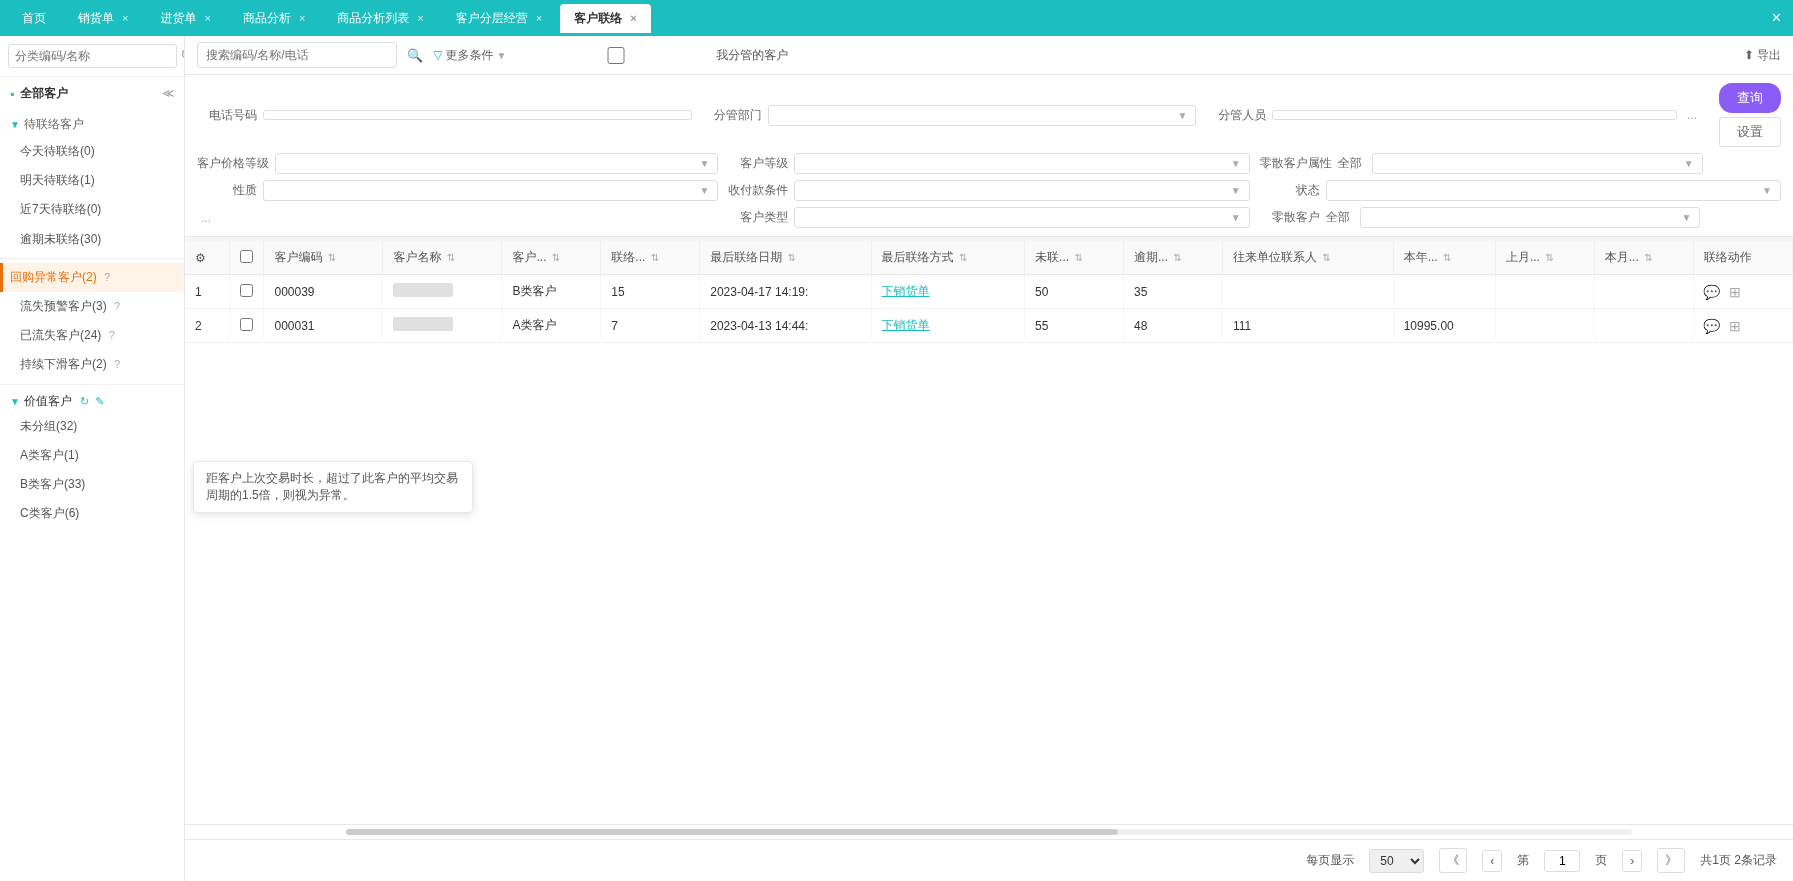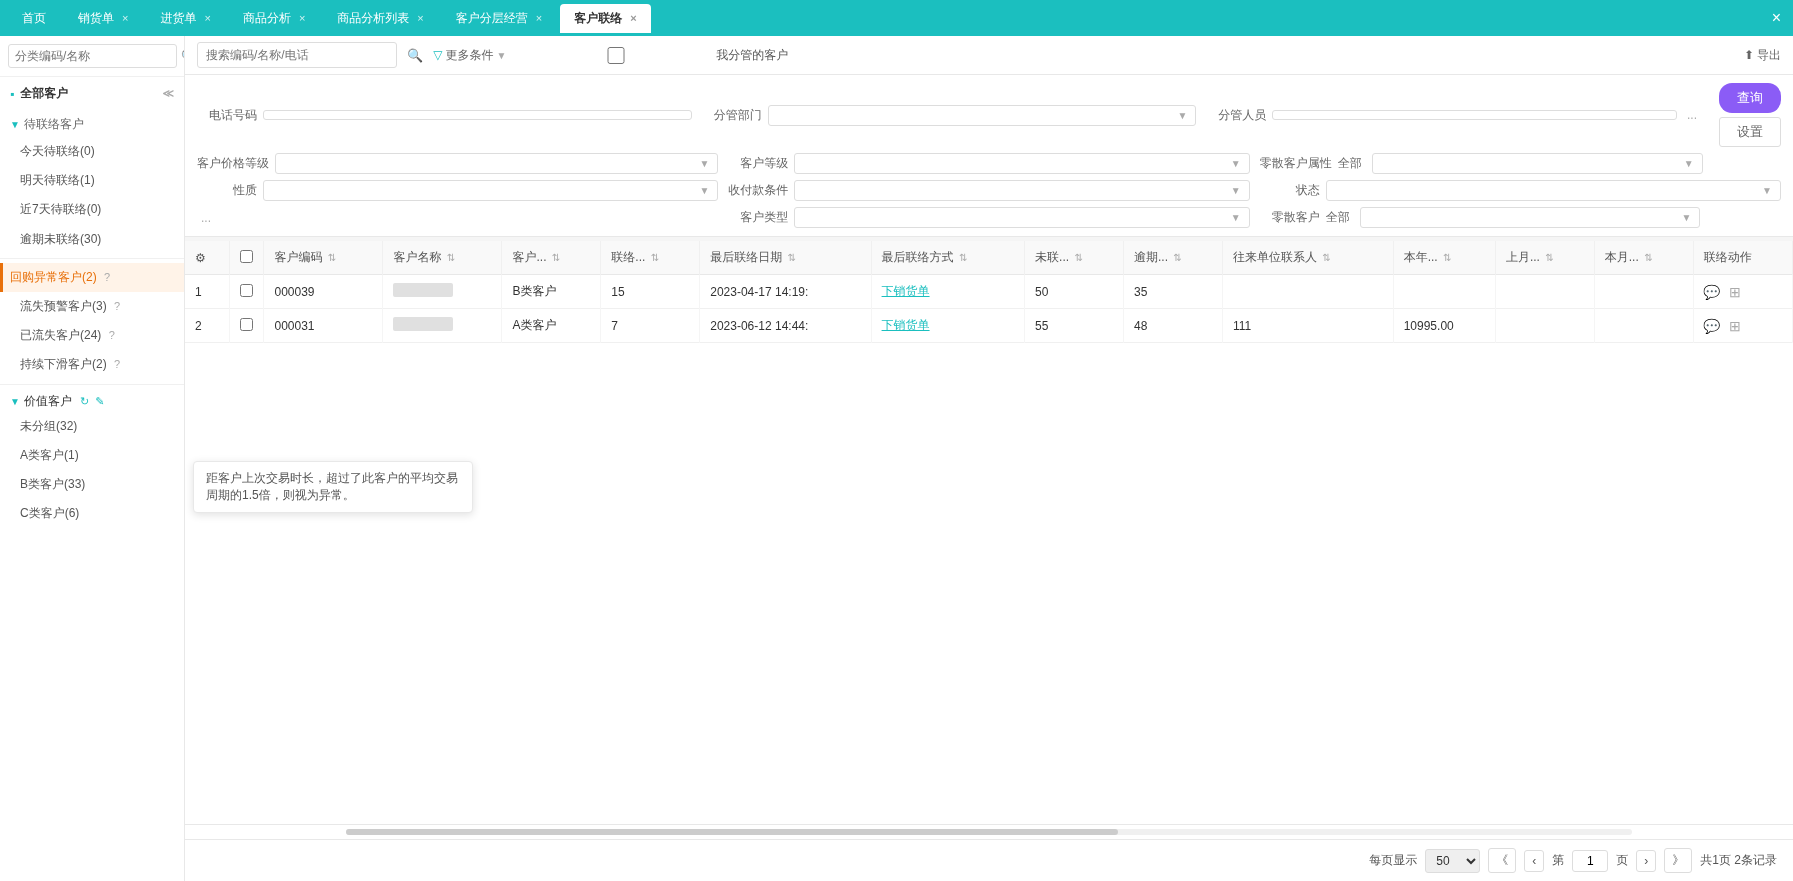--- a/index.html
+++ b/index.html
@@ -331,21 +331,21 @@
     }
 
     
     .pagination {
       background: #fff;
       border-top: 1px solid #e8e8e8;
       padding: 8px 16px;
       display: flex;
       align-items: center;
       justify-content: flex-end;
-      gap: 8px;
+      gap: 15px;
     }
     .pagination span { color: #555; }
     .page-size-select {
       border: 1px solid #ddd;
       border-radius: 3px;
       padding: 3px 6px;
       font-size: 12px;
       color: #333;
       cursor: pointer;
     }
@@ -710,21 +710,21 @@
               <input type="checkbox" style="">
             </td>
             <td>
               <span>000031</span>
             </td>
             <td>
               <span class="blurred-text"></span>
             </td>
             <td>A类客户</td>
             <td>7</td>
-            <td>2023-06-12 14:44:</td>
+            <td>2023-04-13 14:44:</td>
             <td>
               <span class="link-text">下销货单</span>
             </td>
             <td>55</td>
             <td>48</td>
             <td>111</td>
             <td>10995.00</td>
             <td></td>
             <td></td>
             <td>

